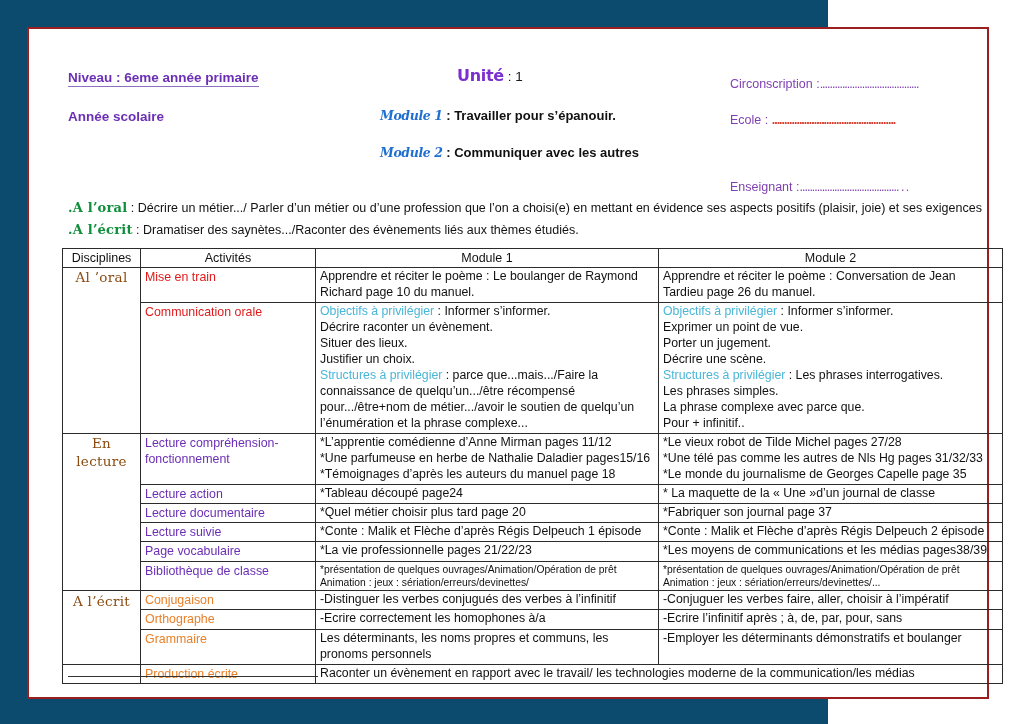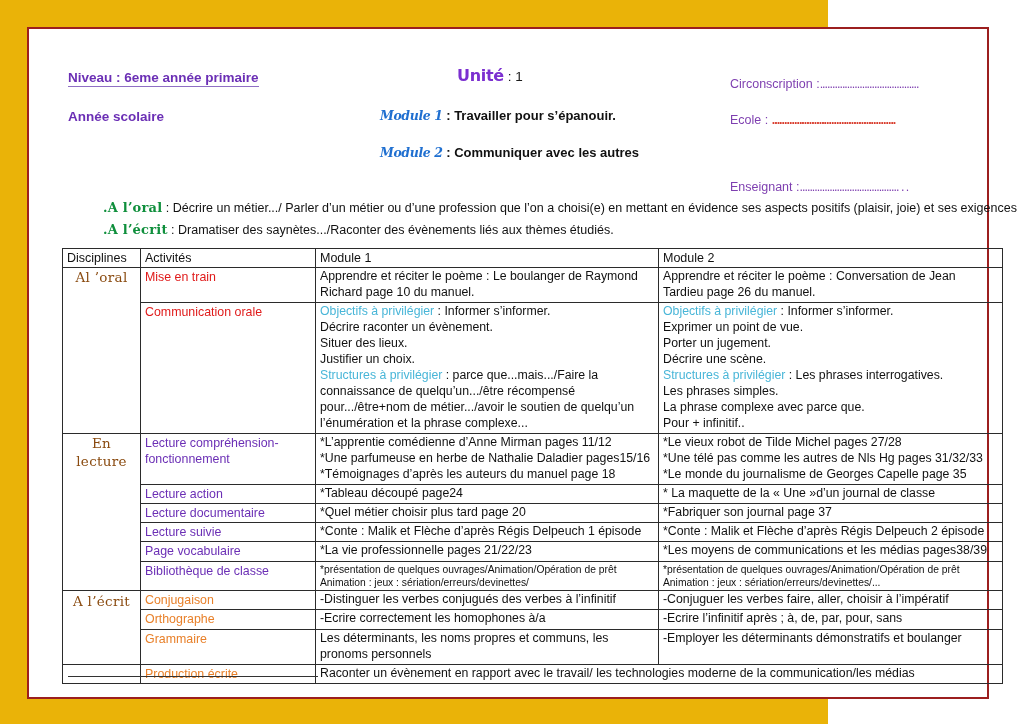--- a/index.html
+++ b/index.html
@@ -12,21 +12,21 @@
     height: 724px;
     font-family: "Liberation Sans", sans-serif;
     -webkit-font-smoothing: antialiased;
   }
 
   #page {
     position: relative;
     width: 828px;
     height: 724px;
     box-sizing: border-box;
-    background: #eab308;
+    background: #0c4a6e;
   }
 
   
   #frame {
     position: absolute;
     left: 27px;
     top: 27px;
     width: 962px;
     height: 672px;
     box-sizing: border-box;
@@ -123,21 +123,20 @@
     font-family: "DejaVu Serif", serif;
     font-size: 14px;
     letter-spacing: 0.3px;
   }
   .green-key {
     color: #0f8f3c;
     font-weight: bold;
     font-family: "DejaVu Serif", serif;
     font-size: 13px;
     letter-spacing: 0.2px;
-    margin-left: 35px;
   }
 
   
   table.plan {
     position: absolute;
     left: 0px;
     top: 188px;
     border-collapse: collapse;
     table-layout: fixed;
     width: 940px;
@@ -150,21 +149,21 @@
     vertical-align: top;
     line-height: 1.30;
     font-weight: normal;
   }
   col.c-disc { width: 78px; }
   col.c-act  { width: 175px; }
   col.c-m1   { width: 343px; }
   col.c-m2   { width: 344px; }
 
   th.colhead {
-    text-align: left;
+    text-align: center;
     font-size: 12.5px;
     color: #111;
     font-weight: normal;
     padding: 2px 4px;
   }
 
   td.disc {
     text-align: center;
     vertical-align: middle;
     color: #8a4b10;

